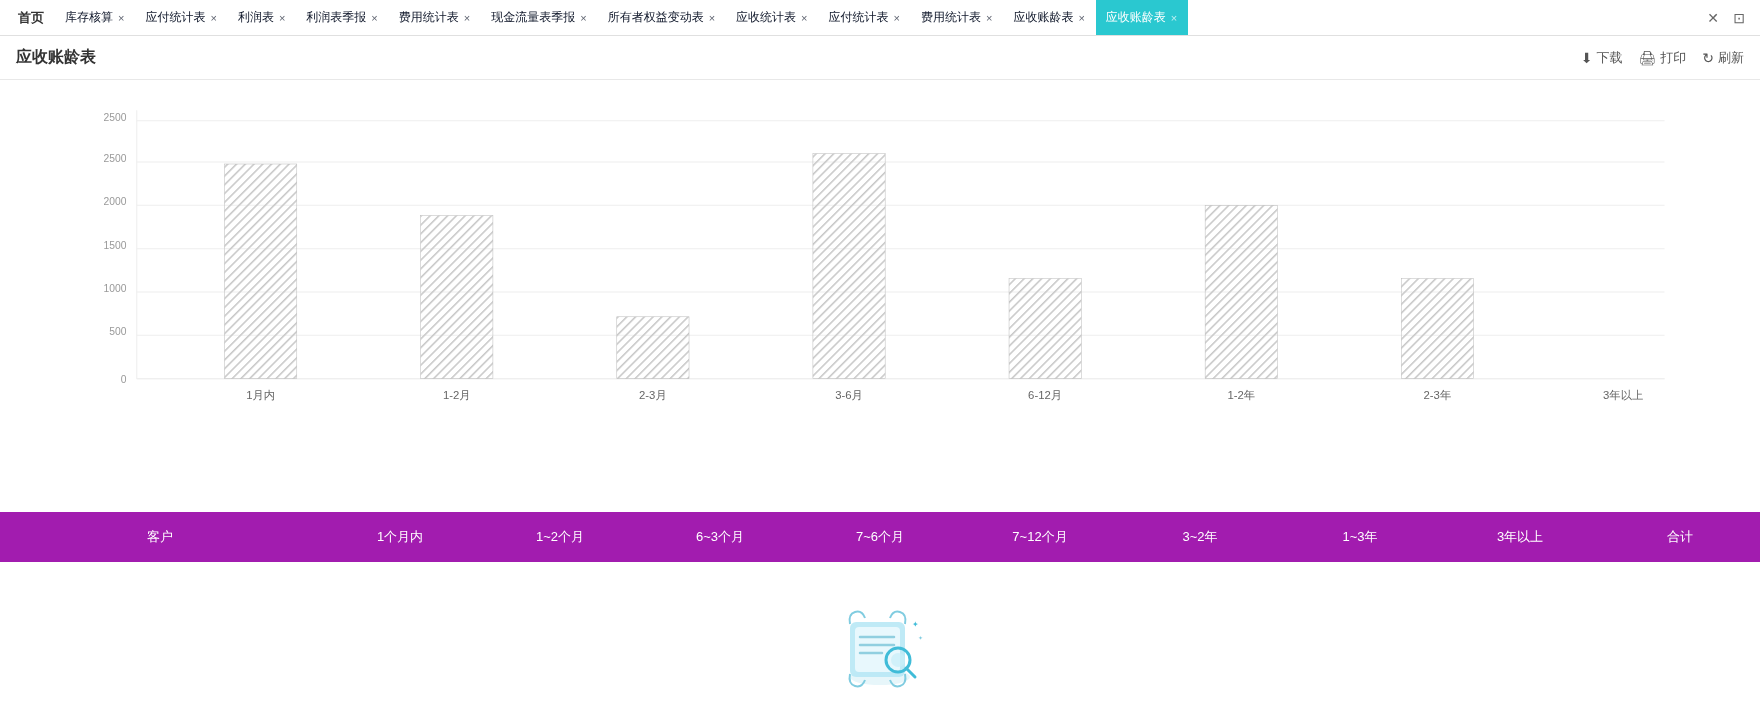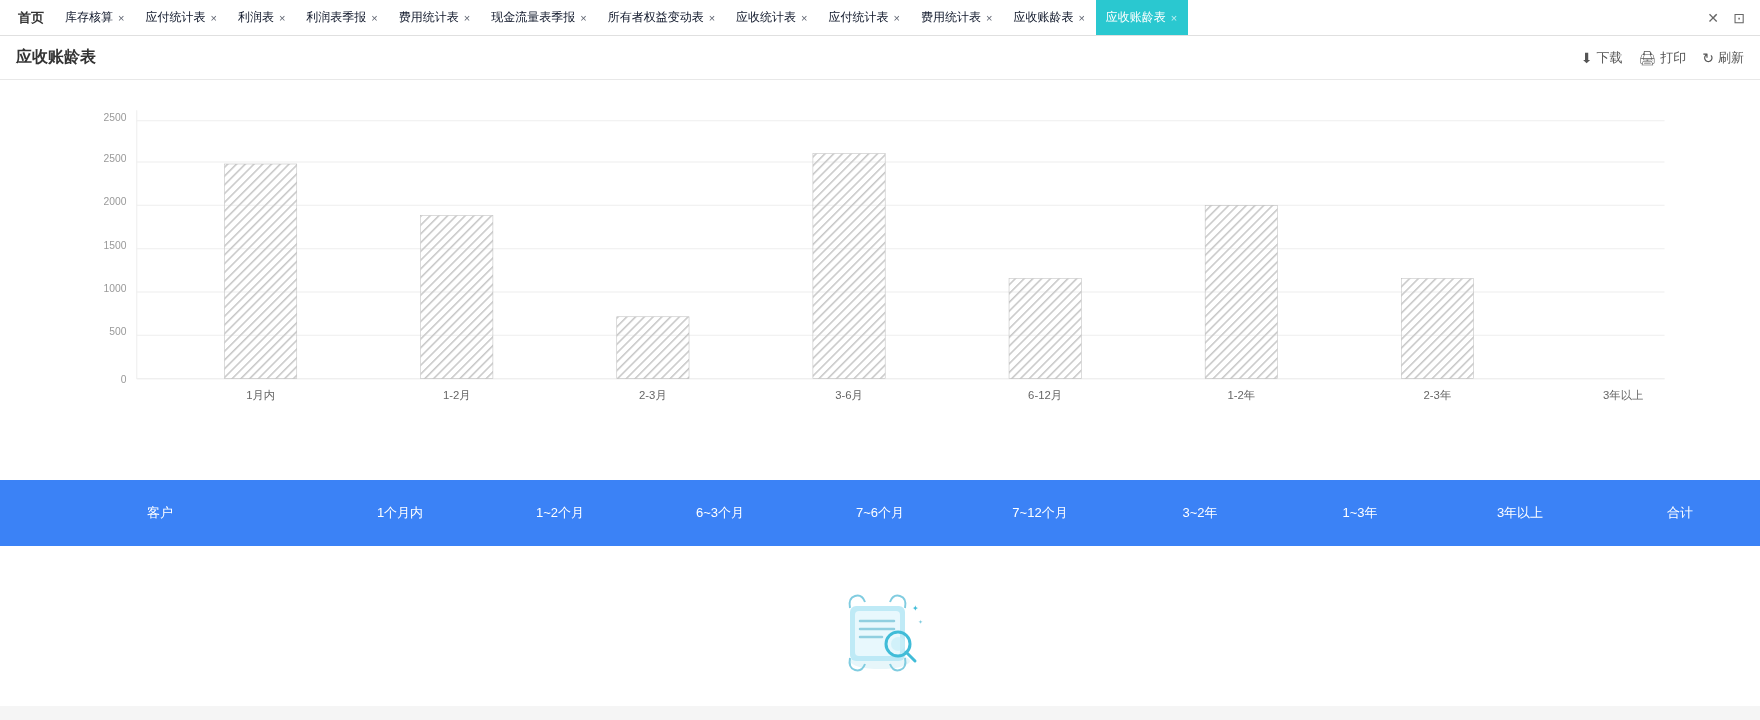--- a/index.html
+++ b/index.html
@@ -95,24 +95,25 @@
       background: #fff;
       padding: 20px 40px 10px 40px;
       height: 400px;
       position: relative;
     }
 
     
     .table-header {
       display: grid;
       grid-template-columns: 2fr 1fr 1fr 1fr 1fr 1fr 1fr 1fr 1fr 1fr;
-      background: #3b82f6;
+      background: #a21caf;
       color: #fff;
-      height: 66px;
-      align-items: center;
+      height: 50px;
+      align-items: center;
+      margin-top: 32px;
     }
     .table-header-cell {
       text-align: center;
       font-size: 13px;
       padding: 0 8px;
     }
 
     
     .empty-state {
       display: flex;

